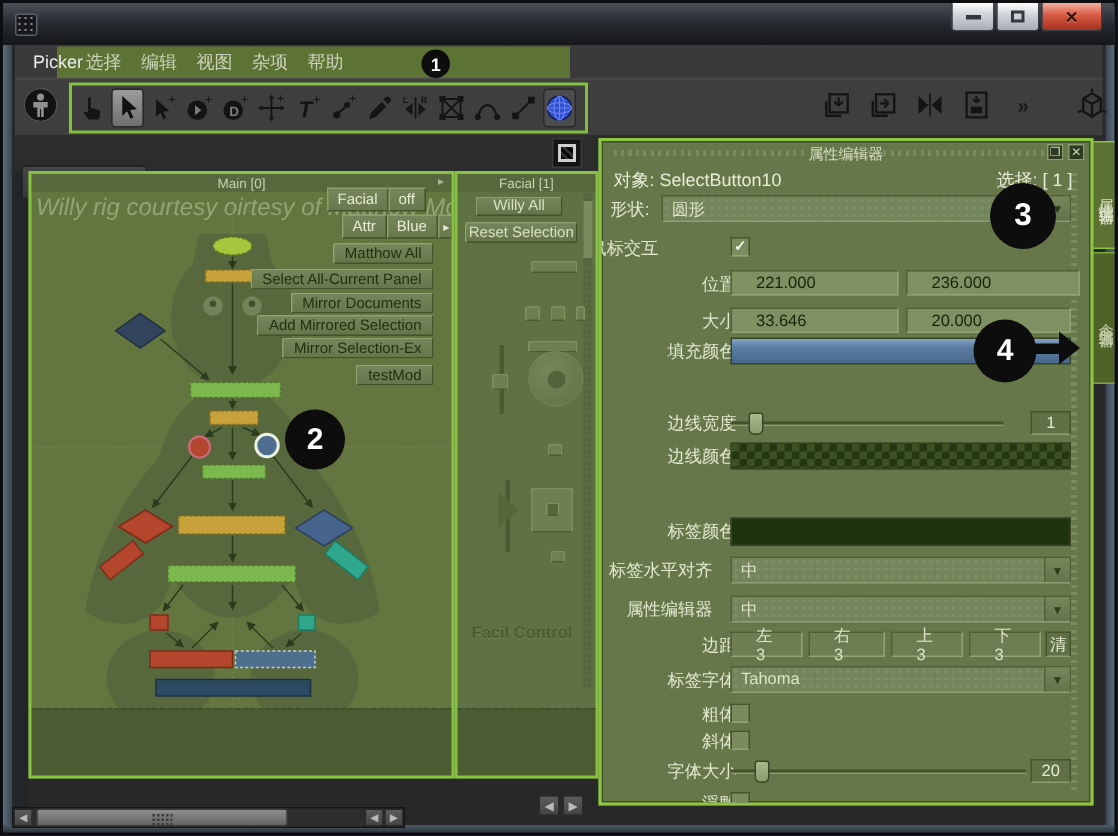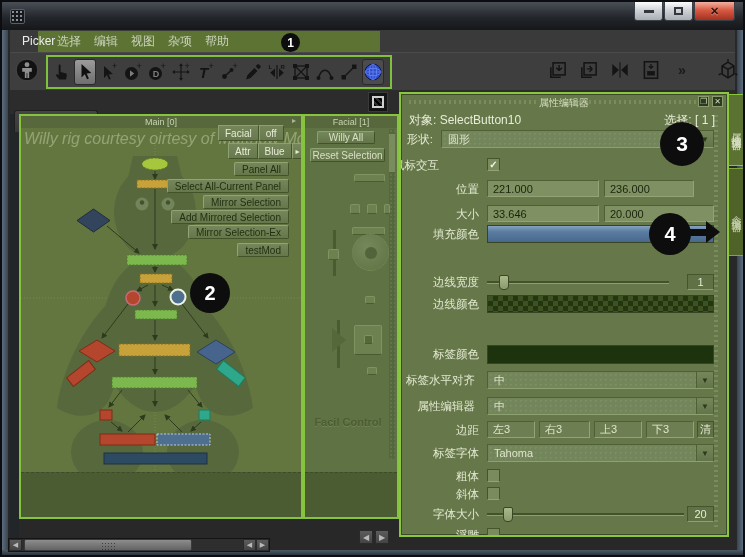--- a/index.html
+++ b/index.html
@@ -54,22 +54,22 @@
 .fvtrack{position:absolute;width:3px;background:#4a5b31}
 .fscroll{position:absolute;right:2px;top:13px;width:6px;height:330px;background:#55673c;background-image:radial-gradient(#62744a 1px,transparent 1px);background-size:4px 4px}
 .fscroll .thumb{position:absolute;left:0;top:5px;width:6px;height:38px;background:#7a8c5e}
 .props{left:397px;top:90px;width:330px;height:445px;background:#66784a;z-index:8;box-shadow:inset 0 0 0 1px #3c4a2c;overflow:hidden;border-color:#8cc63e}
 .pptitle{position:absolute;left:0;right:0;top:2px;text-align:center;font-size:10px;color:#d6dec2}
 .ppdotl,.ppdotr{position:absolute;top:6px;height:4px;background:repeating-linear-gradient(90deg,#7a8b5e 0 2px,transparent 2px 5px)}
 .ppdotl{left:8px;width:128px}.ppdotr{right:30px;width:128px}
 .ppbtn{position:absolute;top:2px;width:11px;height:11px;background:#2e3a20;border:1px solid #8a9b6d;color:#cfd8ba;font-size:8px;line-height:9px;text-align:center}
 .ppdots{position:absolute;left:313px;top:20px;bottom:8px;width:4px;background:repeating-linear-gradient(0deg,#7a8b5e 0 2px,transparent 2px 5px)}
 .prow{position:absolute;left:8px;right:8px;height:20px}
-.plabel{position:absolute;left:4px;top:2px;width:66px;text-align:right;font-size:11.5px;color:#e3e9d1;white-space:nowrap}
-.pfield{position:absolute;top:0;height:17px;background:#7f9062;border:1px solid #4e6034;border-bottom-color:#93a375;border-right-color:#93a375;color:#1a240d;font-size:11px;display:flex;align-items:center;padding:0 5px}
+.plabel{position:absolute;left:16px;top:2px;width:66px;text-align:right;font-size:11.5px;color:#e3e9d1;white-space:nowrap}
+.pfield{position:absolute;top:0;height:17px;background:#7f9062;border:1px solid #4e6034;border-bottom-color:#93a375;border-right-color:#93a375;color:#1a240d;font-size:11px;display:flex;align-items:center;padding:0 16px}
 .pcombo{position:absolute;top:0;height:18px;background:#73855a;background-image:radial-gradient(#7d8f63 1px,transparent 1px);background-size:5px 5px;border:1px solid #4e6034;border-bottom-color:#8da06f;color:#dfe5cb;font-size:11px;display:flex;align-items:center;padding:0 6px}
 .pcombo .darr{position:absolute;right:0;top:0;bottom:0;width:17px;background:linear-gradient(#75875a,#62744a);border-left:1px solid #4e6034;color:#2c3a18;font-size:8px;display:flex;align-items:center;justify-content:center}
 .pswatch{position:absolute;top:0;height:18px;border:1px solid #374524}
 .ptrack{position:absolute;top:8px;height:3px;background:#42532c;border-bottom:1px solid #8ba06b}
 .phandle{position:absolute;top:2px;width:10px;height:15px;background:linear-gradient(#aab98b,#8a9b6d);border:1px solid #394724;border-radius:2px 2px 4px 4px}
 .pval{position:absolute;top:1px;width:27px;height:16px;background:#5f7145;border:1px solid #45562c;border-bottom-color:#8da06f;color:#e6ecd4;font-size:11px;display:flex;align-items:center;justify-content:center}
 .pcheck{position:absolute;top:2px;width:13px;height:13px;background:#7a8b5e;border:1px solid #45562c;border-bottom-color:#93a375;color:#f2f5e8;font-size:10px;font-weight:bold;line-height:11px;text-align:center}
 .sidetab{position:absolute;width:17px;z-index:7;writing-mode:vertical-rl;display:flex;align-items:center;justify-content:center;font-size:10px;letter-spacing:2px}
 .hscroll{position:absolute;left:6px;top:536px;width:262px;height:14px;background:#242424;border:1px solid #141414;display:flex;z-index:4}
 .sbtn{width:13px;height:12px;background:linear-gradient(#5c5c5c,#444);border:1px solid #2a2a2a;color:#b9b9b9;font-size:7px;display:flex;align-items:center;justify-content:center;flex:none}
@@ -354,23 +354,23 @@
 
     <div class="splitbtn" style="left:197px;top:9px">
       <span class="seg">Facial</span>
       <span class="seg">off</span>
     </div>
     <div class="splitbtn" style="left:207px;top:27px">
       <span class="seg">Attr</span>
       <span class="seg">Blue</span>
       <span class="seg" style="padding:0 3px;font-size:8px">▸</span>
     </div>
-    <div class="cbtn" style="top:46px">Panel All</div>
+    <div class="cbtn" style="top:46px">Matthow All</div>
     <div class="cbtn" style="top:63px">Select All-Current Panel</div>
-    <div class="cbtn" style="top:79px">Mirror Selection</div>
+    <div class="cbtn" style="top:79px">Mirror Documents</div>
     <div class="cbtn" style="top:94px">Add Mirrored Selection</div>
     <div class="cbtn" style="top:109px">Mirror Selection-Ex</div>
     <div class="cbtn" style="top:127px">testMod</div>
     <div class="canvasfoot"></div>
   </div>
 
   <div class="panel facial">
     <div class="phead">
       <span>Facial [1]</span>
     </div>
@@ -438,21 +438,21 @@
     </div>
 
     <div class="prow" style="top:62px">
       <span class="plabel" style="left:-36px;width:66px">鼠标交互</span>
       <div class="pcheck" style="left:78px">✓</div>
     </div>
 
     <div class="prow" style="top:86px">
       <span class="plabel">位置</span>
       <div class="pfield" style="left:78px;width:112px">221.000</div>
-      <div class="pfield" style="left:195px;width:90px">236.000</div>
+      <div class="pfield" style="left:195px;width:116px">236.000</div>
     </div>
 
     <div class="prow" style="top:111px">
       <span class="plabel">大小</span>
       <div class="pfield" style="left:78px;width:112px">33.646</div>
       <div class="pfield" style="left:195px;width:110px">20.000</div>
     </div>
 
     <div class="prow" style="top:131px">
       <span class="plabel">填充颜色</span>

